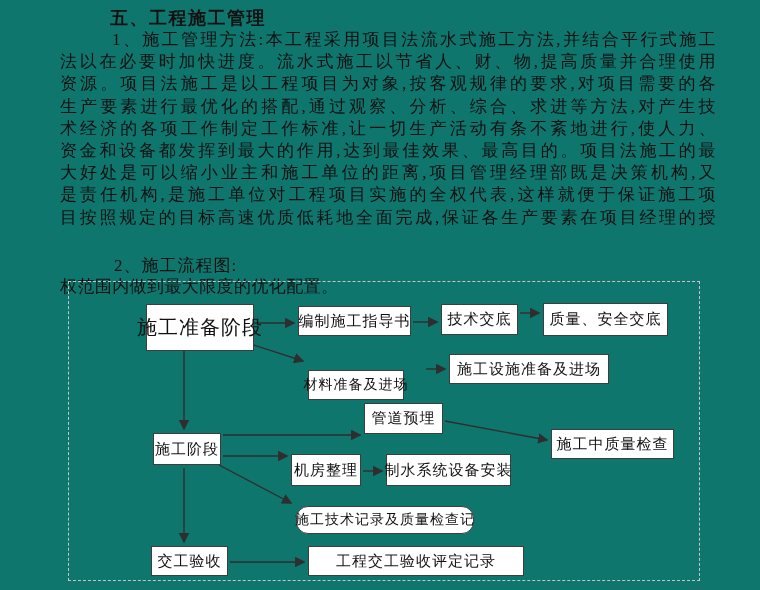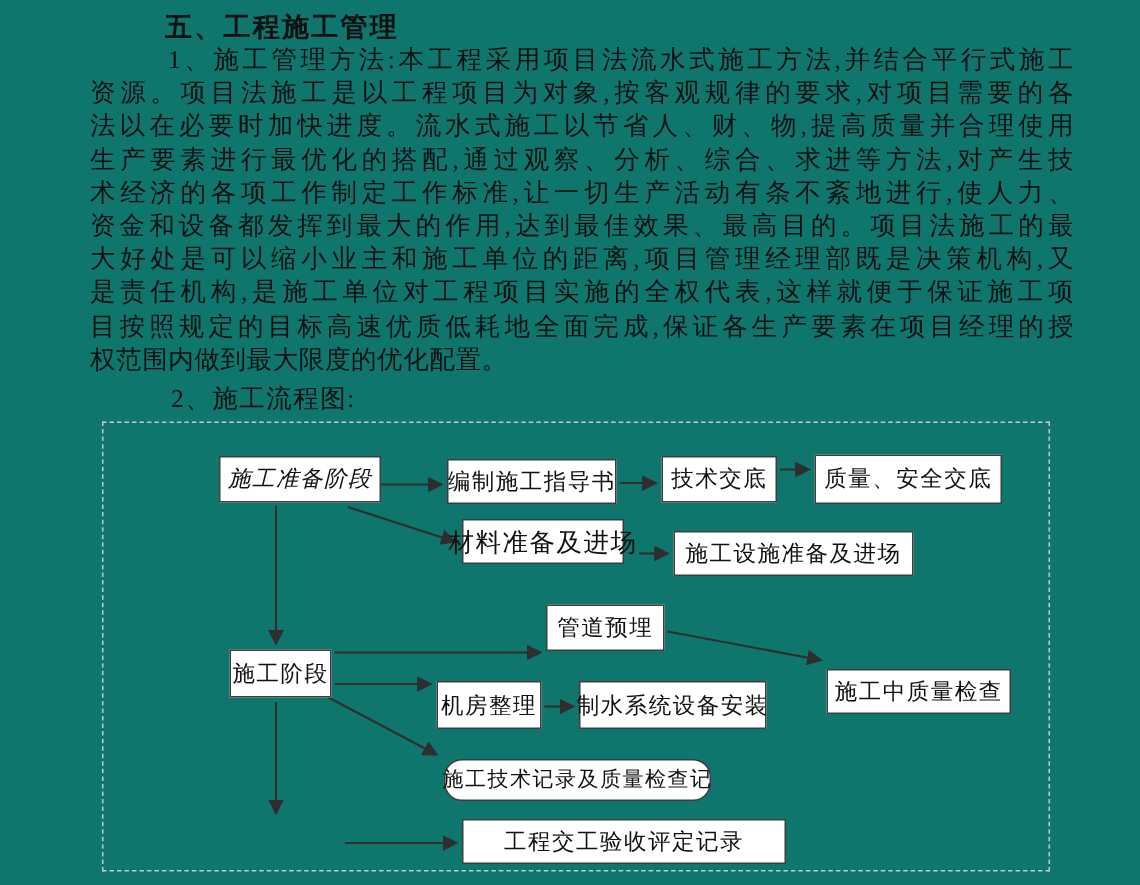--- a/index.html
+++ b/index.html
@@ -17,21 +17,21 @@
     white-space: nowrap;
   }
 
   .para-block { position: absolute; top: 29px; left: 60px; width: 656px; }
   .para-line {
     font-size: 17px; line-height: 22.2px;
     text-align: justify; text-align-last: justify;
     letter-spacing: 0.4px;
   }
   .para-line.first { text-indent: 52px; }
-  .para-line.last  { text-align-last: left; }
+  .para-line.last  { text-align-last: left; margin-top: 47px; }
 
   .flow-heading {
     position: absolute; top: 254px; left: 114px;
     font-size: 17px; letter-spacing: 1px; white-space: nowrap;
   }
 
   .flow-container {
     position: absolute; left: 68px; top: 281px;
     width: 630px; height: 298px;
     border: 1px dashed #c6c6c6;
@@ -52,22 +52,22 @@
 </style>
 </head>
 <body>
 
 <div class="page">
 
   <div class="title">五、工程施工管理</div>
 
   <div class="para-block">
       <div class="para-line first">1、施工管理方法:本工程采用项目法流水式施工方法,并结合平行式施工</div>
+      <div class="para-line">法以在必要时加快进度。流水式施工以节省人、财、物,提高质量并合理使用</div>
       <div class="para-line">资源。项目法施工是以工程项目为对象,按客观规律的要求,对项目需要的各</div>
-      <div class="para-line">法以在必要时加快进度。流水式施工以节省人、财、物,提高质量并合理使用</div>
       <div class="para-line">生产要素进行最优化的搭配,通过观察、分析、综合、求进等方法,对产生技</div>
       <div class="para-line">术经济的各项工作制定工作标准,让一切生产活动有条不紊地进行,使人力、</div>
       <div class="para-line">资金和设备都发挥到最大的作用,达到最佳效果、最高目的。项目法施工的最</div>
       <div class="para-line">大好处是可以缩小业主和施工单位的距离,项目管理经理部既是决策机构,又</div>
       <div class="para-line">是责任机构,是施工单位对工程项目实施的全权代表,这样就便于保证施工项</div>
       <div class="para-line">目按照规定的目标高速优质低耗地全面完成,保证各生产要素在项目经理的授</div>
       <div class="para-line last">权范围内做到最大限度的优化配置。</div>
     </div>
 
   <div class="flow-heading">2、施工流程图:</div>
@@ -86,28 +86,29 @@
         <line x1="357" y1="87" x2="376" y2="87" class="flow-line" stroke="#2e2e2e" marker-end="url(#arw)"></line>
         <line x1="115" y1="55" x2="115" y2="147" class="flow-line" stroke="#2e2e2e" marker-end="url(#arw)"></line>
         <line x1="154" y1="153" x2="291" y2="153" class="flow-line" stroke="#2e2e2e" marker-end="url(#arw)"></line>
         <line x1="376" y1="139" x2="478" y2="158" class="flow-line" stroke="#2e2e2e" marker-end="url(#arw)"></line>
         <line x1="154" y1="174" x2="218" y2="174" class="flow-line" stroke="#2e2e2e" marker-end="url(#arw)"></line>
         <line x1="294" y1="189" x2="313" y2="189" class="flow-line" stroke="#2e2e2e" marker-end="url(#arw)"></line>
         <line x1="150" y1="183" x2="222" y2="221" class="flow-line" stroke="#2e2e2e" marker-end="url(#arw)"></line>
         <line x1="115" y1="186" x2="115" y2="260" class="flow-line" stroke="#2e2e2e" marker-end="url(#arw)"></line>
         <line x1="161" y1="280" x2="235" y2="280" class="flow-line" stroke="#2e2e2e" marker-end="url(#arw)"></line>
       </svg>
-  <div class="flow-box" style="left: 77px; top: 22px; width: 108px; height: 31px; font-size: 15px; border-color: rgb(61, 61, 61); font-style: italic;">施工准备阶段</div>
+  <div class="flow-box" style="left: 77px; top: 22px; width: 108px; height: 47px; font-size: 20px; border-color: rgb(61, 61, 61);">施工准备阶段</div>
       <div class="flow-box" style="left: 229px; top: 24px; width: 113px; height: 30px; font-size: 15px; border-color: rgb(61, 61, 61);">编制施工指导书</div>
       <div class="flow-box" style="left: 372px; top: 22px; width: 77px; height: 31px; font-size: 15px; border-color: rgb(61, 61, 61);">技术交底</div>
       <div class="flow-box" style="left: 474px; top: 21px; width: 125px; height: 33px; font-size: 15px; border-color: rgb(61, 61, 61);">质量、安全交底</div>
-      <div class="flow-box" style="left: 239px; top: 64px; width: 108px; height: 30px; font-size: 17px; border-color: rgb(61, 61, 61);">材料准备及进场</div>
+      <div class="flow-box" style="left: 239px; top: 88px; width: 96px; height: 30px; font-size: 14px; border-color: rgb(61, 61, 61);">材料准备及进场</div>
       <div class="flow-box" style="left: 380px; top: 72px; width: 160px; height: 30px; font-size: 15px; border-color: rgb(61, 61, 61);">施工设施准备及进场</div>
       <div class="flow-box" style="left: 295px; top: 121px; width: 79px; height: 31px; font-size: 15px; border-color: rgb(61, 61, 61);">管道预埋</div>
       <div class="flow-box" style="left: 84px; top: 151px; width: 68px; height: 32px; font-size: 15px; border-color: rgb(61, 61, 61);">施工阶段</div>
-      <div class="flow-box" style="left: 482px; top: 164px; width: 123px; height: 30px; font-size: 15px; border-color: rgb(61, 61, 61);">施工中质量检查</div>
+      <div class="flow-box" style="left: 482px; top: 147px; width: 123px; height: 30px; font-size: 15px; border-color: rgb(61, 61, 61);">施工中质量检查</div>
       <div class="flow-box" style="left: 222px; top: 172px; width: 70px; height: 32px; font-size: 15px; border-color: rgb(61, 61, 61);">机房整理</div>
       <div class="flow-box" style="left: 317px; top: 172px; width: 125px; height: 32px; font-size: 15px; border-color: rgb(61, 61, 61);">制水系统设备安装</div>
       <div class="flow-box" style="left: 227px; top: 224px; width: 178px; height: 28px; font-size: 14px; border-color: rgb(61, 61, 61); border-radius: 12px;">施工技术记录及质量检查记</div>
+      <div class="flow-box" style="left: 82px; top: 264px; width: 77px; height: 30px; font-size: 15px; border-color: rgb(61, 61, 61);">交工验收</div>
       <div class="flow-box" style="left: 239px; top: 264px; width: 216px; height: 30px; font-size: 15px; border-color: rgb(61, 61, 61); text-align: center;">工程交工验收评定记录</div>
     </div>
 
 </div>
 
 </body></html>

